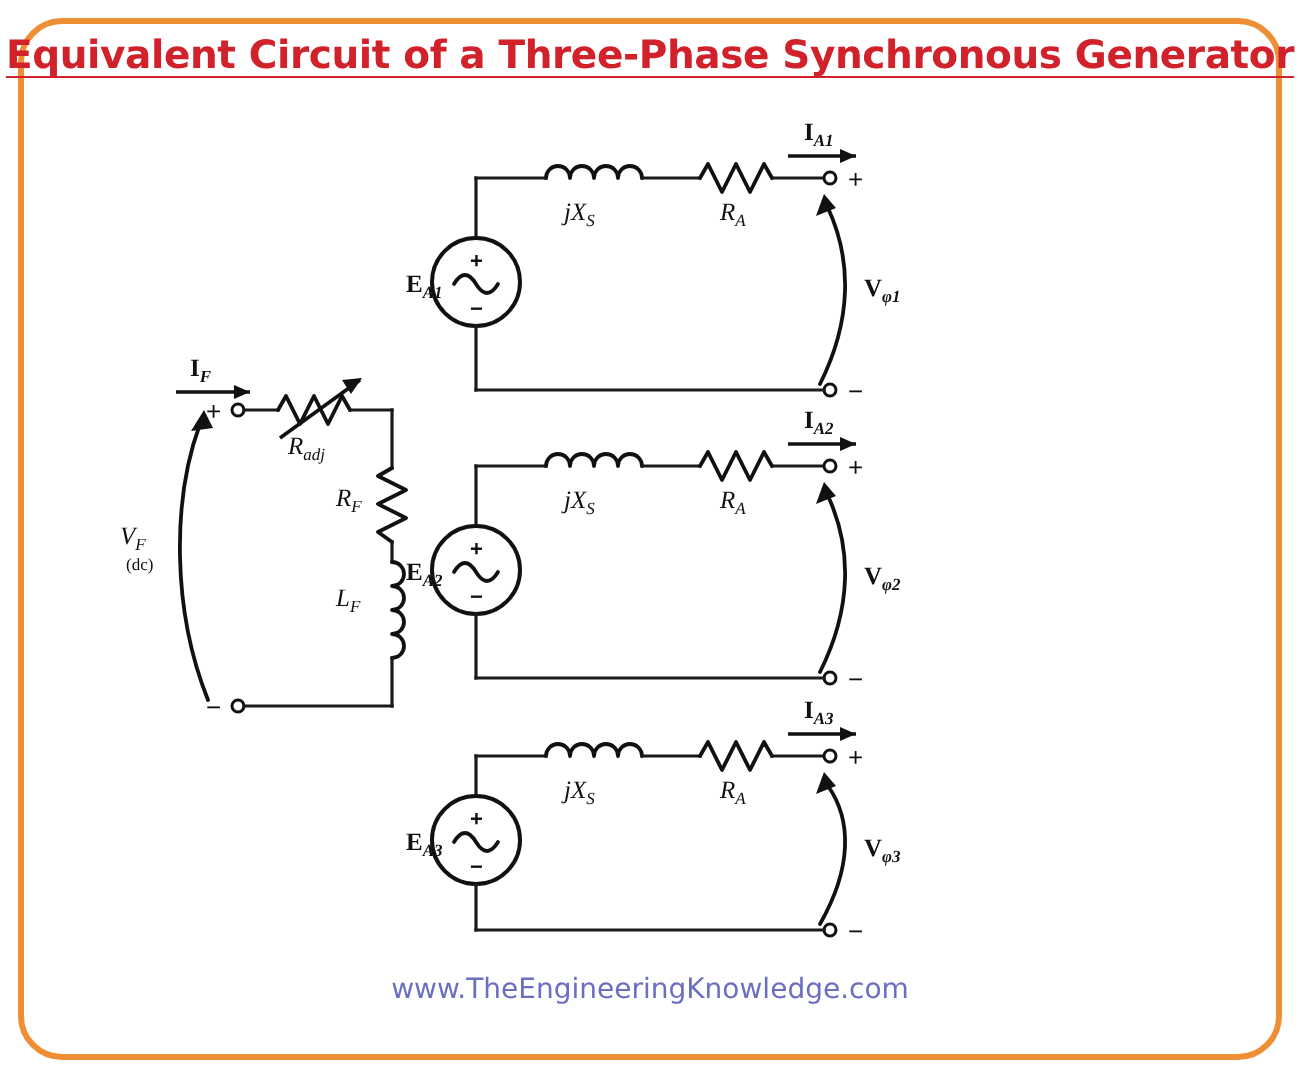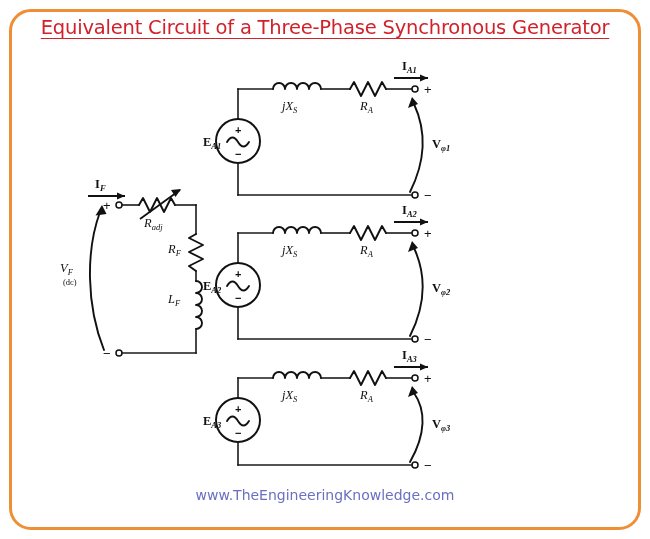--- a/index.html
+++ b/index.html
@@ -25,21 +25,21 @@
     background: #ffffff;
   }
   #page-title {
     position: absolute;
     left: 0;
     top: 16px;
     width: 100%;
     text-align: center;
     font-family: "DejaVu Sans", sans-serif;
     font-size: 19.5px;
-    font-weight: normal;
+    font-weight: bold;
     color: #d1212b;
     text-decoration: underline;
     text-underline-offset: 4px;
     letter-spacing: -0.2px;
   }
   #footer-url {
     position: absolute;
     left: 0;
     top: 487px;
     width: 100%;

